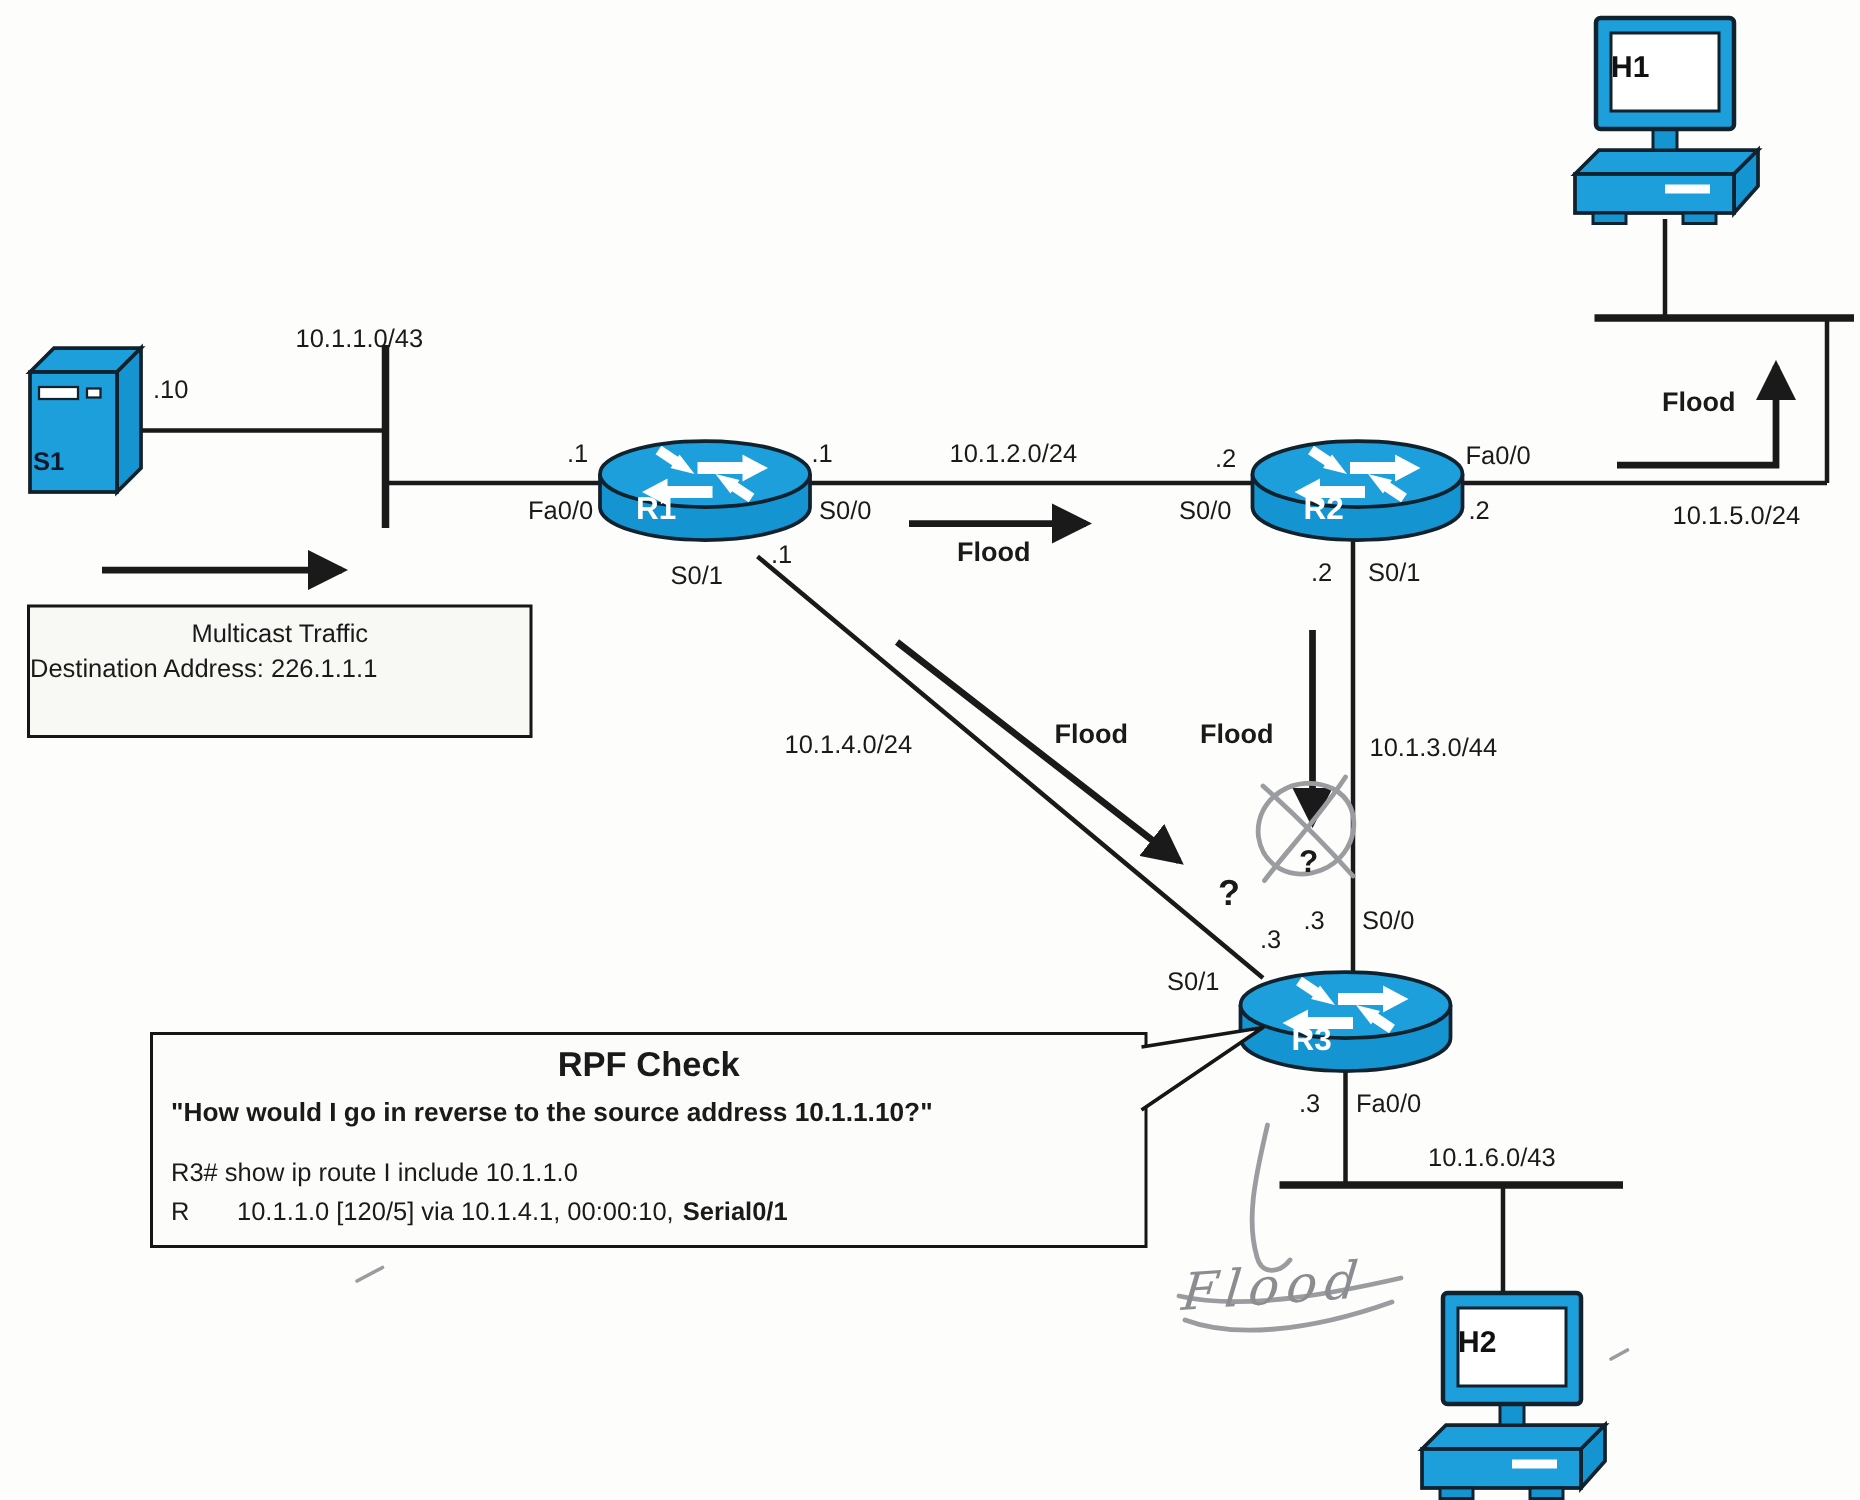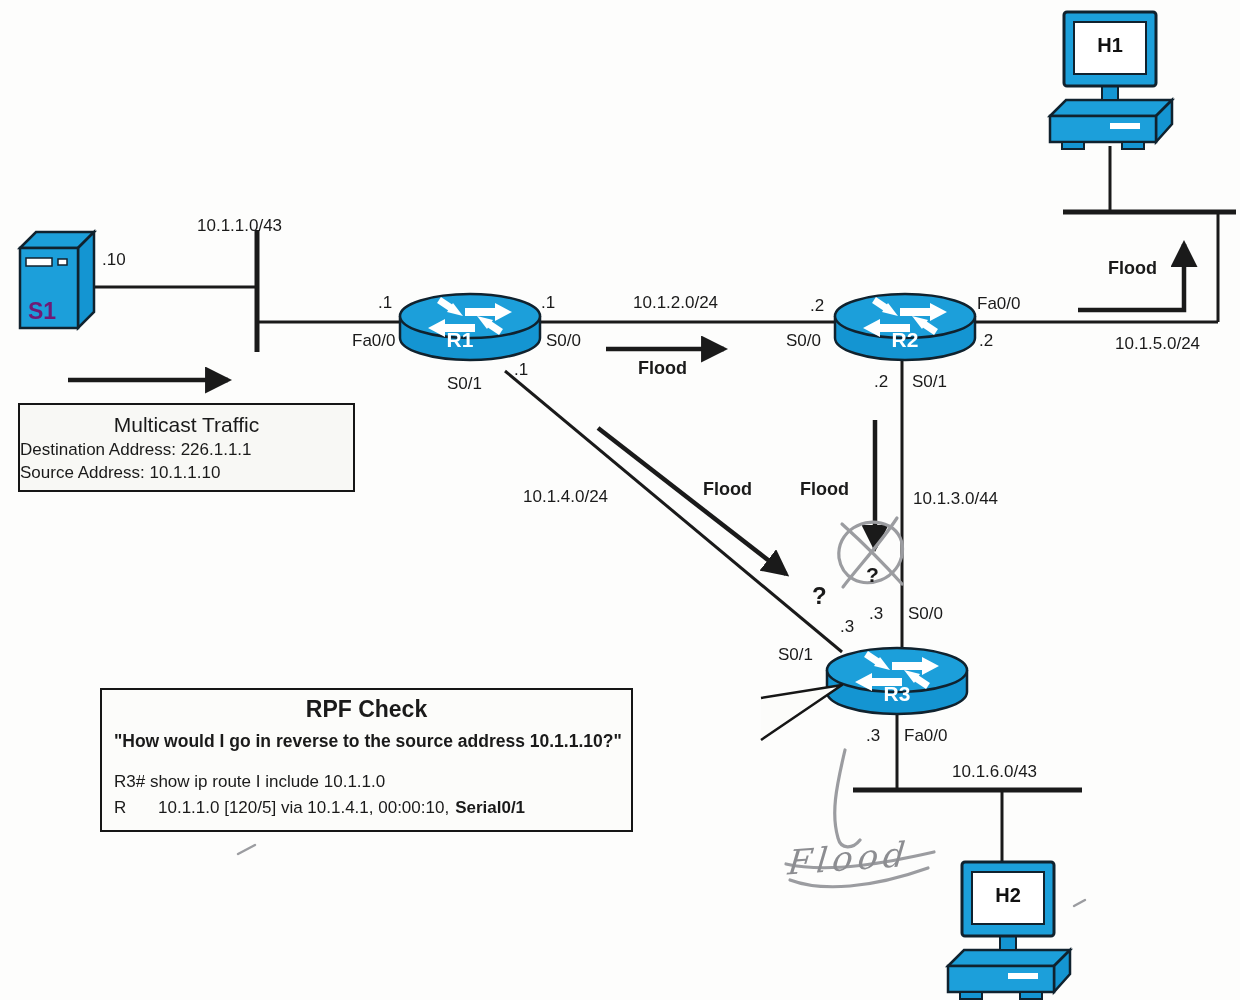--- a/index.html
+++ b/index.html
@@ -5,29 +5,29 @@
   html,body{margin:0;padding:0;background:#e8e8e8}
   .canvas{
     position:relative;width:1240px;height:1000px;background:#fdfdfc;
     font-family:"Liberation Sans",sans-serif;color:#1a1a1a;overflow:hidden;
   }
   svg.layer{position:absolute;left:0;top:0;z-index:1}
   svg.overlay{position:absolute;left:0;top:0;z-index:6;pointer-events:none}
   .lbl{position:absolute;font-size:17px;white-space:nowrap;z-index:4}
   .flood{font-weight:bold;font-size:18px}
   .qmark{font-weight:bold;font-size:24px}
-  .dev{position:absolute;z-index:4;text-align:center;font-weight:bold}
+  .dev{position:absolute;z-index:4;font-weight:bold}
   .dev.router{color:#ffffff;font-size:21px;width:72px}
   .dev.host{color:#111;font-size:20px;width:72px}
-  .dev.server{color:#701a75;font-size:23px}
+  .dev.server{color:#0f172a;font-size:17px}
   .notebox{
     position:absolute;z-index:5;background:#f8f8f5;border:2px solid #161616;
     box-sizing:border-box;
   }
-  .mbox-title{text-align:center;margin-top:8px;font-size:21px}
+  .mbox-title{text-align:center;margin-top:8px;font-size:17px}
   .mbox-line{margin:3px 0 0 0;font-size:17px}
   .rpf-title{text-align:center;font-weight:bold;font-size:23px;margin-top:6px}
   .rpf-question{font-weight:bold;font-size:17.5px;margin:8px 0 0 12px}
   .rpf-cmd{font-size:17px;margin:20px 0 0 12px}
   .rpf-route{font-size:17px;margin:6px 0 0 12px;display:flex}
   .rpf-route .flag{width:44px}
   .rpf-route .iface{font-weight:bold;margin-left:6px}
   .hand-flood{
     position:absolute;z-index:4;color:#8c8d91;font-size:34px;font-style:italic;
     letter-spacing:5px;transform:rotate(-4deg) skewX(-10deg);
@@ -167,24 +167,23 @@
   <div class="lbl flood" style="left:800px;top:479px">Flood</div>
 
   <div class="lbl qmark" style="left:812px;top:582px">?</div>
   <div class="lbl qmark" style="left:866px;top:563px;font-size:21px">?</div>
 
   <div class="hand-flood" style="left:788px;top:838px">Flood</div>
 
   <div class="notebox" style="left:18px;top:403px;width:337px;height:89px">
     <div class="mbox-title">Multicast Traffic</div>
     <div class="mbox-line">Destination Address: 226.1.1.1</div>
-    <div class="mbox-line">Source Address: 10.1.1.10</div>
   </div>
 
-  <div class="notebox" style="left:100px;top:688px;width:533px;height:144px;background:#fcfcfa;border-width:2.5px">
+  <div class="notebox" style="left:100px;top:688px;width:665px;height:144px;background:#fcfcfa;border-width:2.5px">
     <div class="rpf-title">RPF Check</div>
     <div class="rpf-question">"How would I go in reverse to the source address 10.1.1.10?"</div>
     <div class="rpf-cmd">R3# show ip route I include 10.1.1.0</div>
     <div class="rpf-route">
       <span class="flag">R</span>
       <span>10.1.1.0 [120/5] via 10.1.4.1, 00:00:10,</span>
       <span class="iface">Serial0/1</span>
     </div>
   </div>
 

